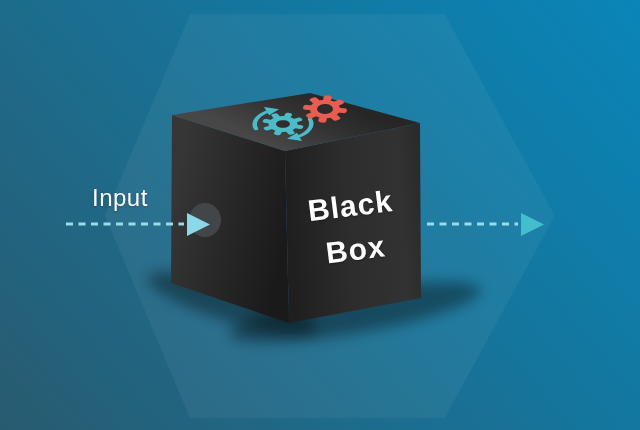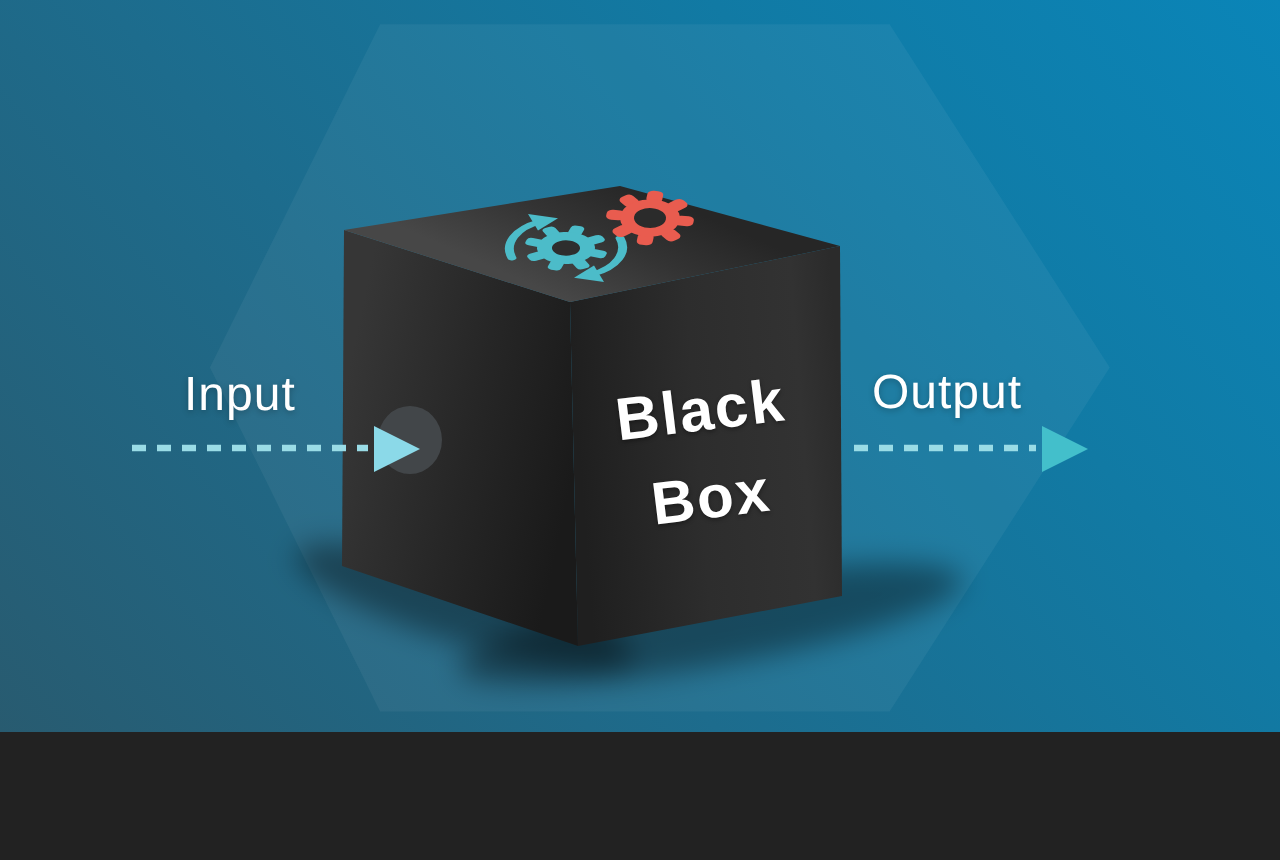--- a/index.html
+++ b/index.html
@@ -1,18 +1,18 @@
 <!DOCTYPE html>
 <html><head>
 <meta charset="utf-8">
 <style>
   html,body{margin:0;padding:0;background:#222;}
   .stage{
     position:relative;
-    width:640px;height:366px;
+    width:640px;height:430px;
     overflow:hidden;
     font-family:"Liberation Sans","DejaVu Sans",sans-serif;
     background:linear-gradient(230deg,#0a85b8 0%,#117aa4 30%,#1d6c8d 62%,#285b70 100%);
   }
   .hexagon{
     position:absolute;inset:0;
     background:rgba(255,255,255,0.05);
     clip-path:polygon(29.7% 3.3%, 69.5% 3.3%, 86.7% 50.2%, 69.5% 97.2%, 29.7% 97.2%, 16.4% 50.2%);
   }
   .scene{position:absolute;left:0;top:0;}
@@ -119,20 +119,19 @@
       <polygon points="187,213 187,236 210,224.5" fill="#8bd9e8"></polygon>
     </g>
 
     <g>
       <line x1="427" y1="224" x2="518" y2="224" stroke-width="3.2" stroke-dasharray="7 5.5" stroke="#9adce6"></line>
       <polygon points="521,213 521,236 544,224.5" fill="#43bfcb"></polygon>
     </g>
   </svg>
 
   <div class="label label-input">Input</div>
-  <div class="label label-output">Output</div>
 
   <div class="boxtitle">
     <span>Black</span>
     <span>Box</span>
   </div>
 
 </div>
 
 </body></html>

